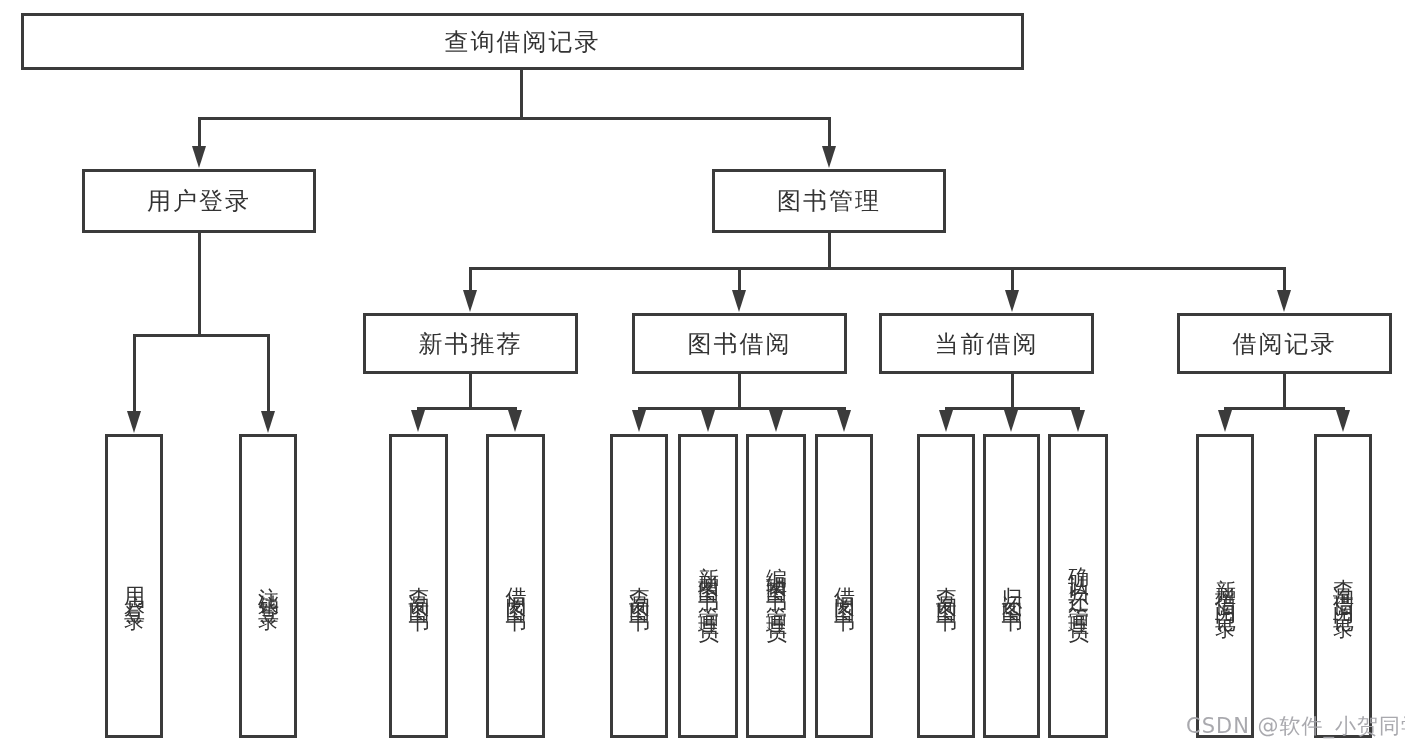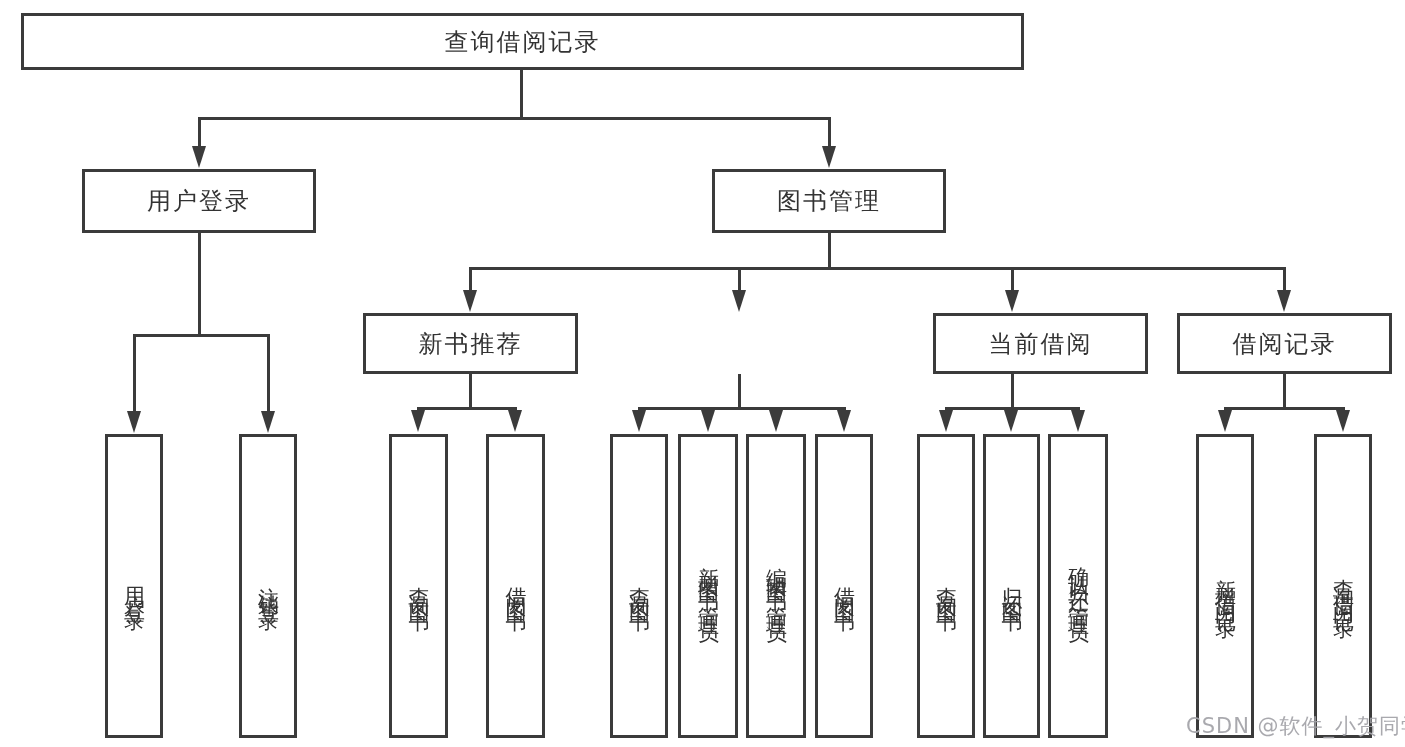--- a/index.html
+++ b/index.html
@@ -73,22 +73,25 @@
   </div>
 
   <div class="box" style="left:712px;top:169px;width:234px;height:64px;">
     <span class="hlabel">图书管理</span>
   </div>
 
   <div class="box" style="left:363px;top:313px;width:215px;height:61px;">
     <span class="hlabel">新书推荐</span>
   </div>
 
-
-  <div class="box" style="left:933px;top:313px;width:215px;height:61px;">
+  <div class="box" style="left:632px;top:313px;width:215px;height:61px;">
+    <span class="hlabel">图书借阅</span>
+  </div>
+
+  <div class="box" style="left:879px;top:313px;width:215px;height:61px;">
     <span class="hlabel">当前借阅</span>
   </div>
 
   <div class="box" style="left:1177px;top:313px;width:215px;height:61px;">
     <span class="hlabel">借阅记录</span>
   </div>
 
   <div class="box" style="left:105px;top:434px;width:58px;height:304px;">
     <span class="vlabel">用户登录</span>
   </div>

